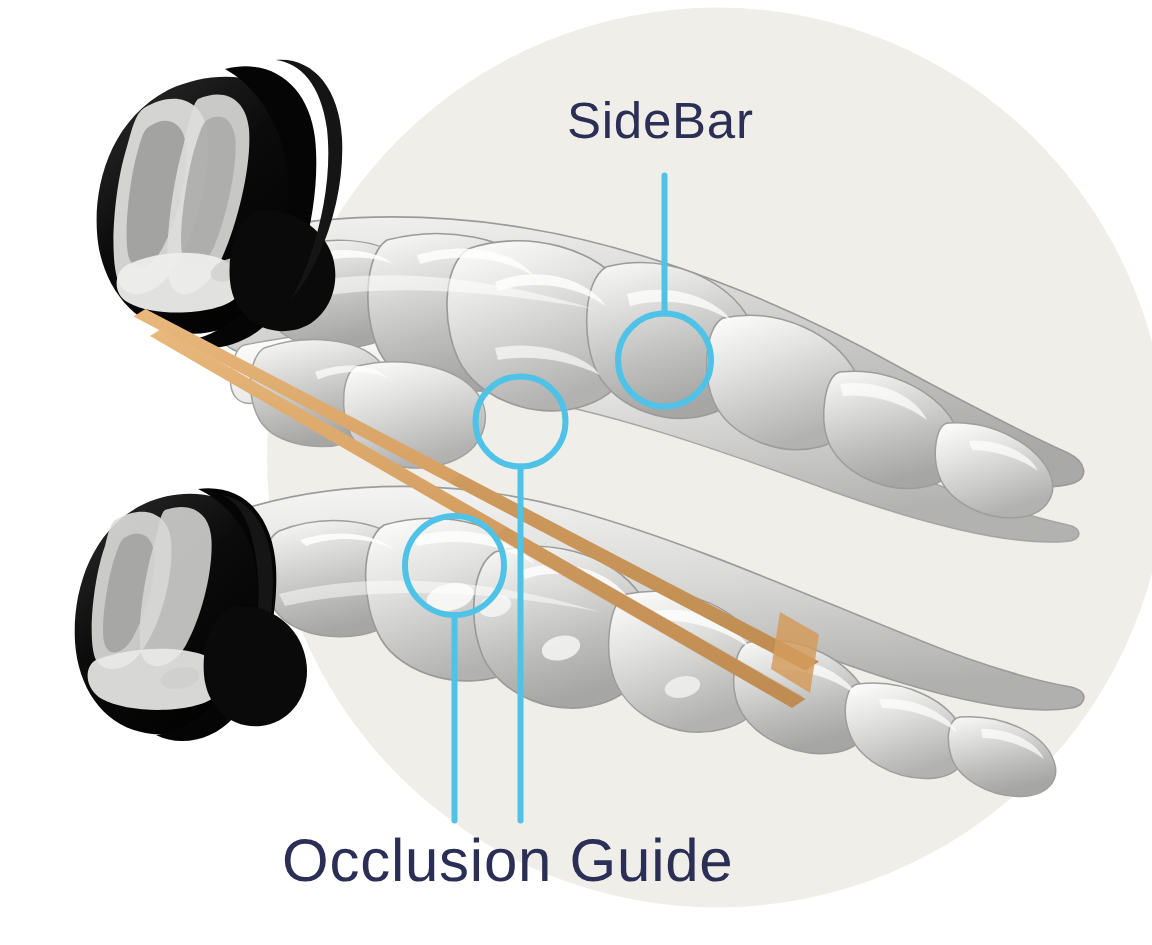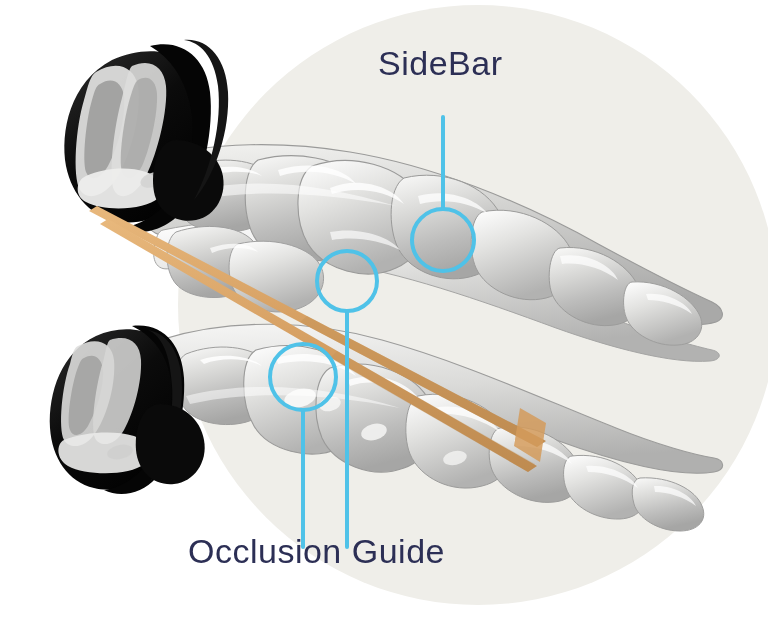--- a/index.html
+++ b/index.html
@@ -8,22 +8,22 @@
   #stage{position:relative;width:768px;height:630px;background:#ffffff;}
   #stage svg{position:absolute;left:0;top:0;}
   .anno-label{
     position:absolute;
     font-family:"Liberation Sans", sans-serif;
     font-weight:400;
     letter-spacing:0.5px;
     white-space:nowrap;
     user-select:none;
   }
-  #label-sidebar{left:378px;top:44px;font-size:34px;color:#2C2F55;}
-  #label-occlusion{left:188px;top:532px;font-size:34px;color:#2C2F55;}
+  #label-sidebar{left:378px;top:62px;font-size:34px;color:#2C2F55;}
+  #label-occlusion{left:188px;top:552px;font-size:40px;color:#2C2F55;}
 </style>
 </head>
 <body>
 
 <div id="stage">
 
   <svg width="768" height="630" viewBox="0 0 768 630">
     <defs>
       <clipPath id="clipCircle">
         <circle cx="478" cy="305" r="300"></circle>

